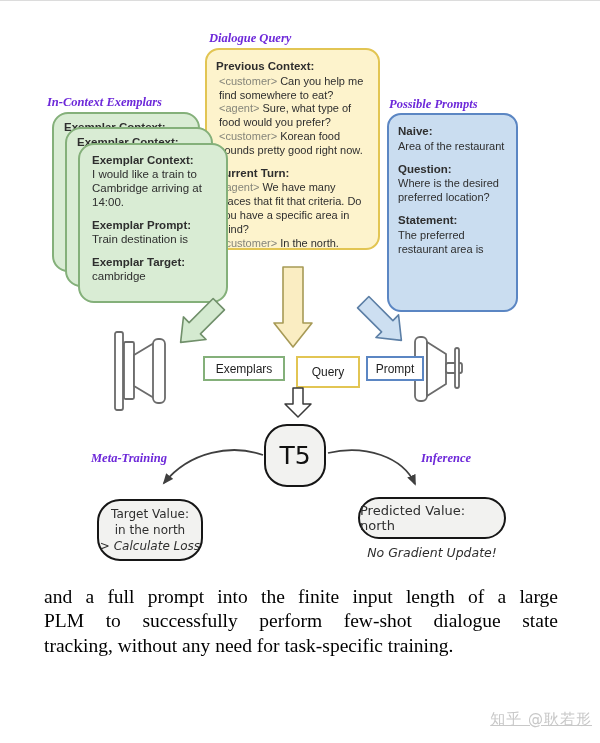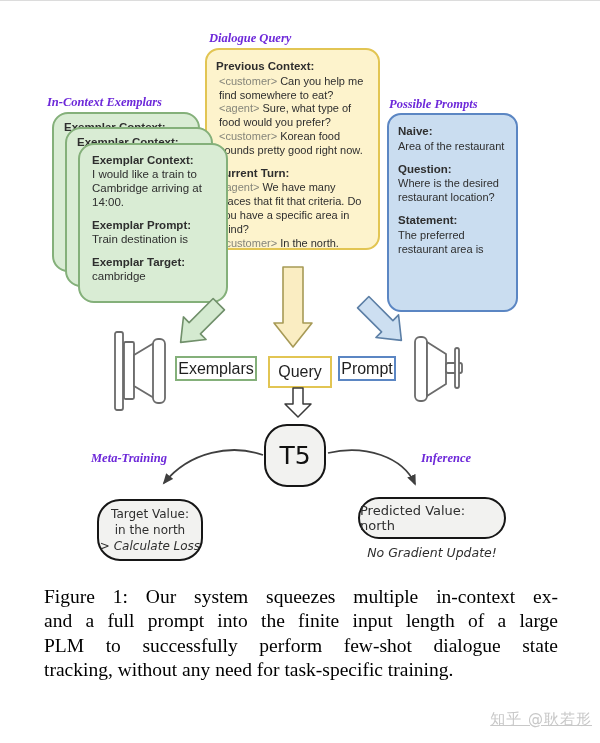--- a/index.html
+++ b/index.html
@@ -20,21 +20,21 @@
   .bigbox .gap{height:9px;}
   .utt{padding-left:3px;}
   .tag{color:#85857a;}
   
   .card{border-radius:16px; border:2px solid var(--green-border); background:var(--green-fill);
         overflow:hidden; font-size:11.5px; line-height:14px;}
   .card .hdr{font-weight:700;}
   .card .gap{height:9px;}
   
   .rowbox{background:#fff; border:2px solid; display:flex; align-items:center; justify-content:center;
-          font-size:16px; color:#1f1f1f;}
+          font-size:12px; color:#1f1f1f;margin-left:28px;}
   
   .graybox{background:var(--gray-fill); border:2.5px solid #161616; border-radius:23px;
            display:flex; flex-direction:column; align-items:center; justify-content:center;
            font-family:"DejaVu Sans", sans-serif;}
   .topline{background:#dcdcdc;}
   .caption{font-family:"Liberation Serif", serif; font-size:19.5px; line-height:24.4px; color:#000;}
   .cap-line{text-align:justify;}
   .cap-line.just{text-align-last:justify;}
   .watermark{color:#c8c8c8; font-size:15px; letter-spacing:1px; font-family:"DejaVu Sans", sans-serif;text-decoration:underline;}
   svg{display:block;}
@@ -89,21 +89,21 @@
   <div class="gap"></div>
   <div class="hdr">Exemplar Target:</div>
   <div>cambridge</div>
 </div>
 
 <div class="abs bigbox" style="left:387px;top:113px;width:131px;height:199px;background:var(--blue-fill);border-color:var(--blue-border);">
   <div class="hdr">Naive:</div>
   <div>Area of the restaurant</div>
   <div class="gap"></div>
   <div class="hdr">Question:</div>
-  <div>Where is the desired restaurant location?</div>
+  <div>Where is the desired preferred location?</div>
   <div class="gap"></div>
   <div class="hdr">Statement:</div>
   <div>The preferred restaurant area is</div>
 </div>
 
 <svg class="abs" style="left:168px;top:294px;" width="62" height="60" viewBox="0 0 62 60">
   <g transform="rotate(45 31 30)">
     <polygon points="23,2 39,2 39,36 47,36 31,56 15,36 23,36" fill="#d4ead0" stroke="#71906b" stroke-width="1.6" stroke-linejoin="round"></polygon>
   </g>
 </svg>
@@ -165,19 +165,18 @@
 
 <div class="abs graybox" style="left:97px;top:499px;width:106px;height:62px;font-size:12px;line-height:16px;">
   <div>Target Value:</div>
   <div>in the north</div>
   <div style="font-style:italic;">&gt; Calculate Loss</div>
 </div>
 <div class="abs graybox" style="left:358px;top:497px;width:148px;height:42px;font-size:13px;">Predicted Value: north</div>
 <div class="abs" style="left:358px;top:545px;width:148px;text-align:center;font-family:'DejaVu Sans',sans-serif;font-style:italic;font-size:12.5px;color:#2e2e2e;">No Gradient Update!</div>
 
 <div class="abs caption" style="left:44px;top:585px;width:514px;">
-  <div class="cap-line just">Figure 1: Our system squeezes multiple in-context ex-</div>
   <div class="cap-line just">and a full prompt into the finite input length of a large</div>
   <div class="cap-line just">PLM to successfully perform few-shot dialogue state</div>
   <div class="cap-line">tracking, without any need for task-specific training.</div>
 </div>
 
 <div class="abs watermark" style="right:8px;top:710px;">知乎 @耿若形</div>
 
 </body></html>

